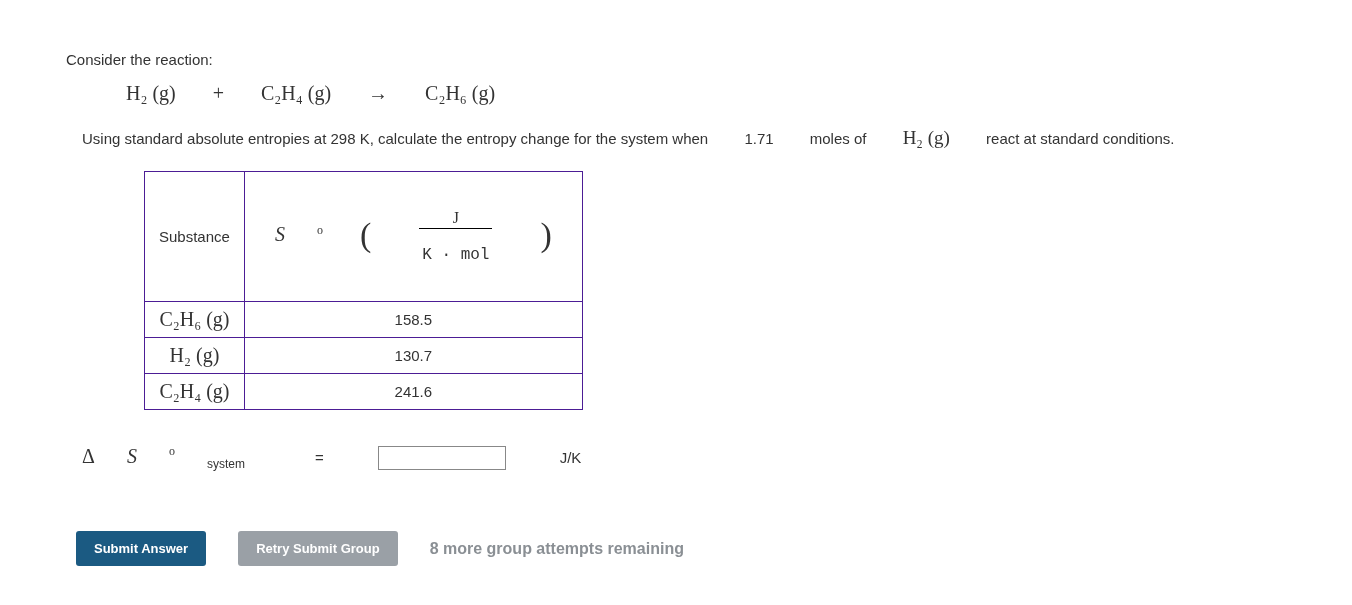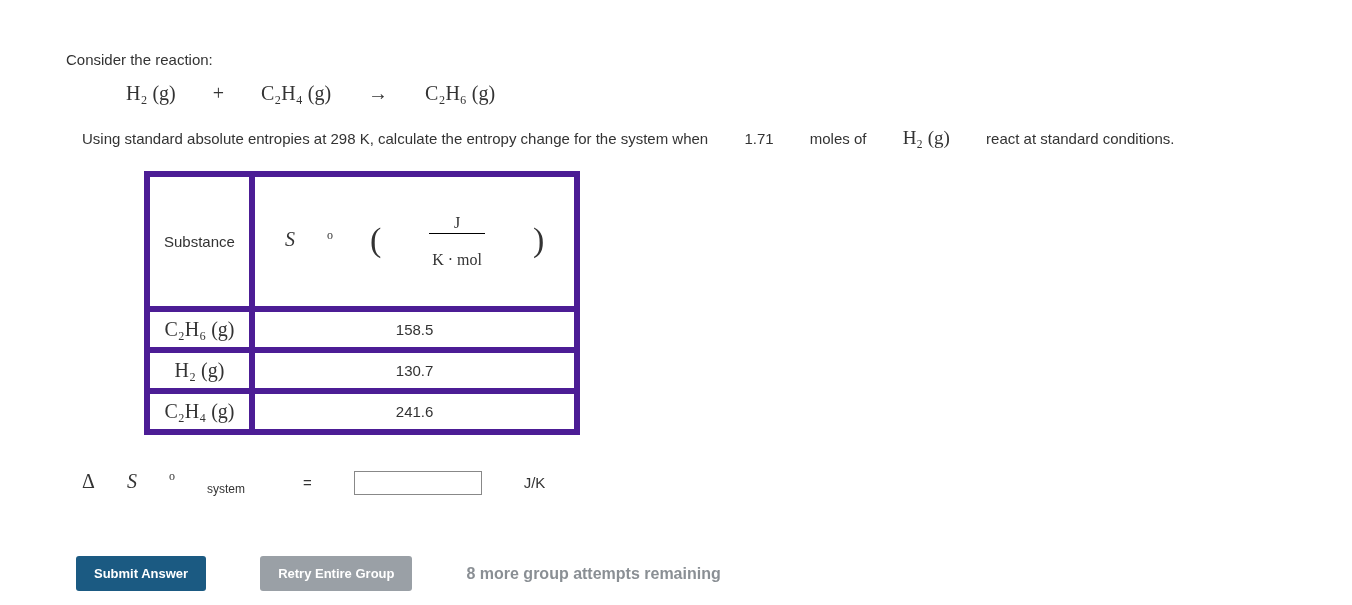--- a/index.html
+++ b/index.html
@@ -9,48 +9,48 @@
       color: #333;
       background: #fff;
       padding: 0 18px;
       width: 1352px;
     }
     .question-text { line-height: 1.6; margin-bottom: 2px; }
     .equation-row { margin: 10px 0 18px 60px; font-family: 'Times New Roman', serif; font-size: 20px; }
     .instructions { line-height: 1.6; margin-bottom: 18px; }
     .table-wrap { margin-left: 78px; margin-bottom: 18px; }
     table { border-collapse: collapse; }
-    th, td { border: 6px solid #4c1d95; padding: 6px 14px; text-align: center; vertical-align: middle; font-weight: normal; }
+    th, td { border: 1px solid #4c1d95; padding: 6px 14px; text-align: center; vertical-align: middle; font-weight: normal; }
     th.sub-head { font-family: Verdana, sans-serif; font-size: 15px; }
     th.val-head { font-family: 'Times New Roman', serif; font-size: 20px; }
     td.sub-cell { font-family: 'Times New Roman', serif; font-size: 20px; }
     td.val-cell { font-family: Verdana, sans-serif; font-size: 15px; }
-    .answer-row { display: flex; align-items: center; gap: 10px; margin-left: 0; margin-bottom: 28px; }
+    .answer-row { display: flex; align-items: center; gap: 22px; margin-left: 0; margin-bottom: 28px; }
     .answer-label { font-family: 'Times New Roman', serif; font-size: 20px; white-space: nowrap; }
     .answer-label sub { font-size: 12px; font-family: Verdana, sans-serif; font-style: normal; }
     .answer-label sup { font-size: 12px; }
     .answer-eq { font-family: Verdana, sans-serif; font-size: 15px; }
     .answer-input {
       border: 1px solid #888; height: 24px; width: 128px; padding: 2px 4px; font-size: 14px;
     }
     .answer-unit { font-family: Verdana, sans-serif; font-size: 15px; }
-    .button-row { display: flex; align-items: center; gap: 22px; margin-left: 10px; }
+    .button-row { display: flex; align-items: center; gap: 0; margin-left: 10px; }
     .btn {
       border: none; padding: 10px 18px; font-size: 13px; font-weight: bold; color: #fff;
       border-radius: 3px; cursor: pointer; font-family: Verdana, sans-serif;
     }
     .btn-submit { background: #1b5a82; }
     .btn-retry { background: #9aa0a6; }
     .attempts { font-size: 16px; font-weight: bold; color: #8a8f94; }
     .serif { font-family: 'Times New Roman', serif; }
     .frac {
       display: inline-block; vertical-align: middle; text-align: center; font-size: 16px; line-height: 1;
     }
     .frac .num { display: block; padding: 0 3px 2px; border-bottom: 1px solid #000; }
-    .frac .den { display: block; padding: 2px 3px 0; }
+    .frac .den { display: block; padding: 2px 3px 0; font-family: Liberation Mono, monospace; }
     .paren { font-size: 34px; line-height: 0; vertical-align: middle; display: inline-block; position: relative; top: -2px; font-weight: normal; }
     .s-sym { font-style: italic; }
     .s-sup { font-size: 12px; vertical-align: super; }
   </style>
 </head>
 <body>
 
 <div class="question-text">Consider the reaction:</div>
 
 <div class="equation-row chem">
@@ -90,15 +90,15 @@
   <span class="answer-label">
     <span>Δ</span><span class="s-sym">S</span><sup>o</sup><sub>system</sub>
   </span>
   <span class="answer-eq">=</span>
   <input type="text" class="answer-input" value="" style="">
   <span class="answer-unit">J/K</span>
 </div>
 
 <div class="button-row">
   <button class="btn btn-submit">Submit Answer</button>
-  <button class="btn btn-retry">Retry Entire Group</button>
+  <button class="btn btn-retry">Retry Submit Group</button>
   <span class="attempts">8 more group attempts remaining</span>
 </div>
 
 </body></html>

